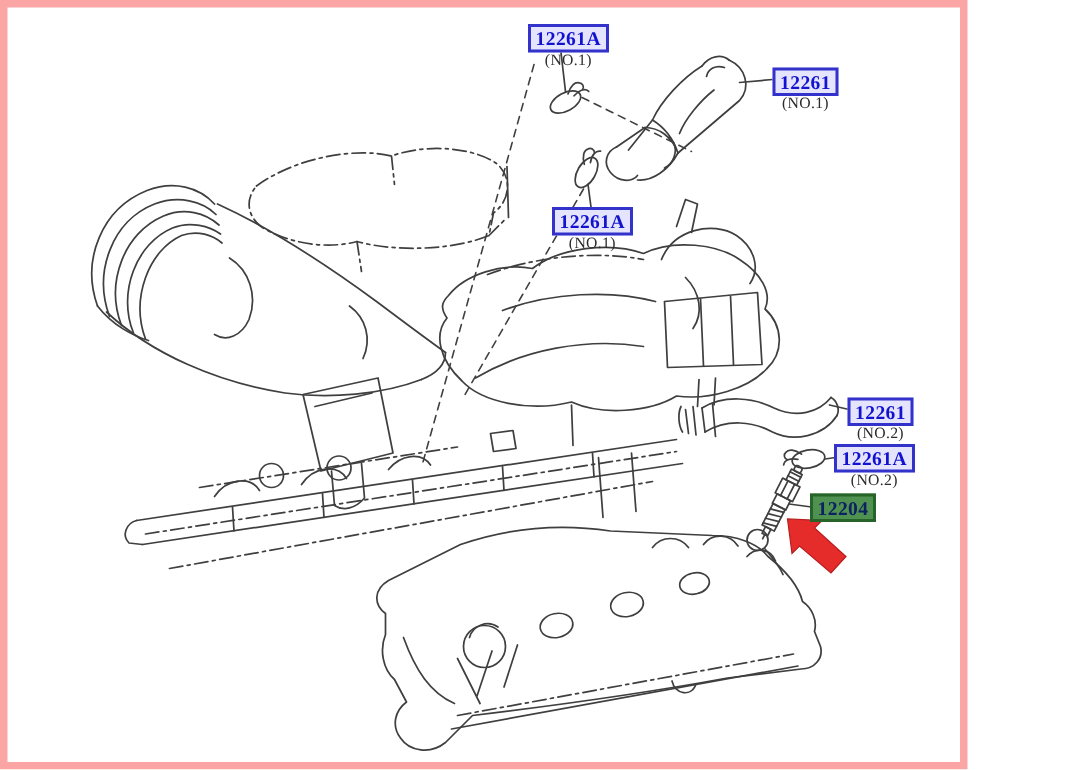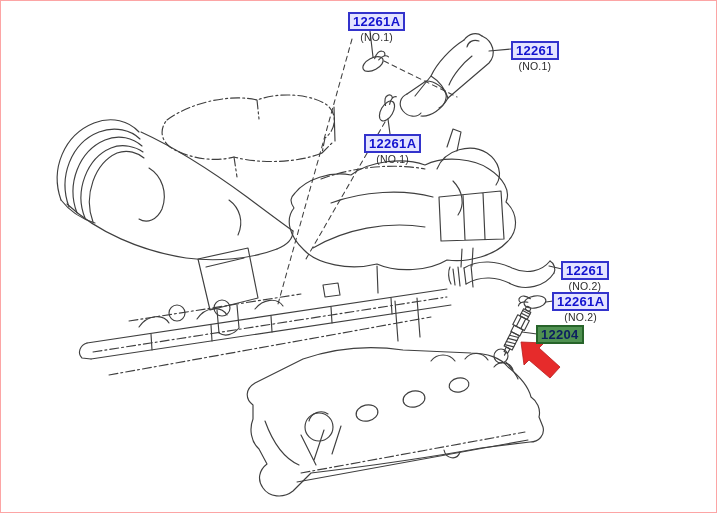--- a/index.html
+++ b/index.html
@@ -1,19 +1,19 @@
 <!DOCTYPE html>
 <html style="--background: #ffffff; --line: #3f3f3f; --callout_text: #1212cf; --callout_bg: #e4e4ff; --callout_border: #3333cc; --highlight_text: #0d2060; --highlight_bg: #4f9151; --highlight_border: #27642a; --note_text: #2b2b2b; --arrow: #e62b2b;"><head>
 <meta charset="utf-8">
 <style>
   html,body{margin:0;padding:0;background:#fff;}
   #stage{
-    position:relative;width:717px;height:513px;background:var(--background,#fff);
-    border:1px solid #fca5a5;box-sizing:border-box;overflow:hidden;
-    font-family:Liberation Sans, sans-serif;
+    position:relative;width:645px;height:513px;background:var(--background,#fff);
+    border:5px solid #fca5a5;box-sizing:border-box;overflow:hidden;
+    font-family:Liberation Serif, serif;
   }
   #art{position:absolute;left:0;top:0;}
   
   .ln{fill:none;stroke:var(--line,#3f3f3f);stroke-width:1.15;stroke-linecap:round;stroke-linejoin:round;}
   .dd{stroke-dasharray:9 3 2 3;}   
   .pj{stroke-dasharray:5 4;stroke-width:1.05;} 
   .arrow{fill:var(--arrow,#e62b2b);stroke:#b81d1d;stroke-width:0.8;}
   
   .callout{position:absolute;text-align:center;line-height:1;}
   .pbox{

